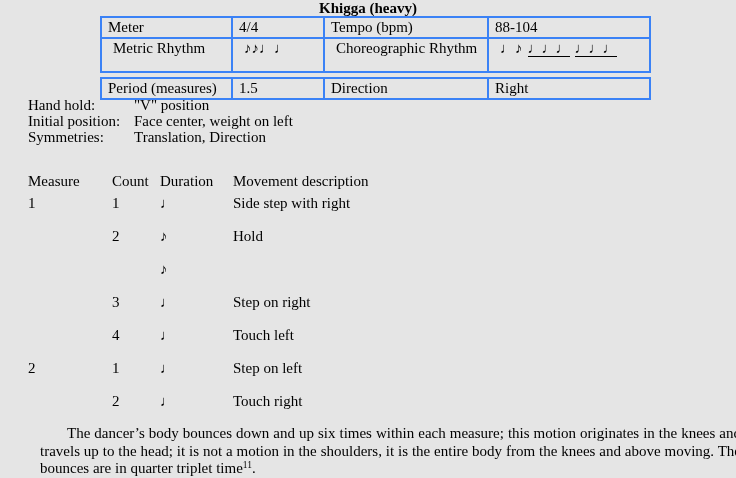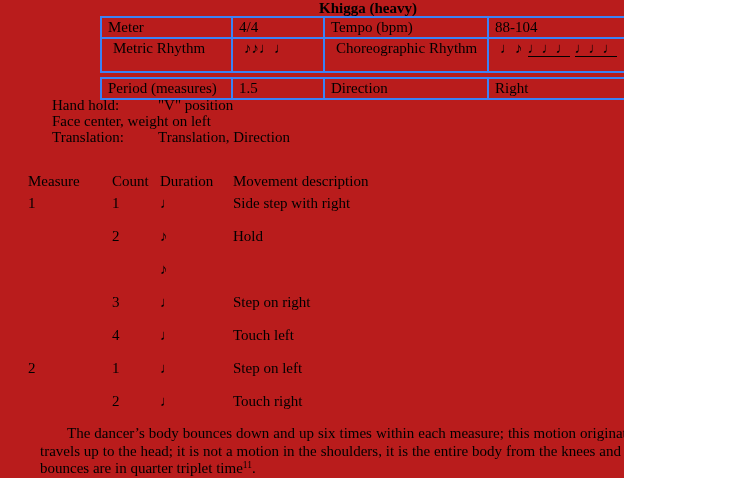--- a/index.html
+++ b/index.html
@@ -1,20 +1,20 @@
 <!DOCTYPE html>
 <html><head>
 <meta charset="utf-8">
 <style>
   html, body { margin: 0; padding: 0; background: #fff; }
   .page {
     position: relative;
-    width: 624px;
+    width: 736px;
     height: 478px;
-    background: #b91c1c;
+    background: #e5e5e5;
     color: #000000;
     font-family: "Liberation Serif", serif;
     font-size: 15px;
     overflow: hidden;
   }
   .title {
     position: absolute;
     top: 0px; left: 0; width: 736px;
     text-align: center;
     font-weight: bold;
@@ -34,21 +34,21 @@
     font-size: 15px;
     overflow: hidden;
     white-space: nowrap;
   }
   .info-table tr.tall td { height: 30px; padding-left: 11px; }
   .gap { height: 4px; }
   .notes { letter-spacing: 0px; font-size: 15px; }
   .beam { border-bottom: 1.6px solid #000; letter-spacing: -1px; padding-bottom: 0px; }
   .ngap { display: inline-block; width: 5px; }
   .details { position: absolute; left: 28px; top: 97px; }
-  .detail-row { display: flex; line-height: 16px; margin-left: 24px; }
+  .detail-row { display: flex; line-height: 16px; }
   .detail-label { width: 106px; }
   .movements { position: absolute; left: 28px; top: 174px; width: 420px; }
   .mrow {
     display: grid;
     grid-template-columns: 84px 48px 73px auto;
     height: 33px;
     line-height: 15px;
     align-items: start;
   }
   .mrow.mheader { height: 22px; }
@@ -116,24 +116,25 @@
     </tbody>
       </table>
   </div>
 
   <div class="details">
     <div class="detail-row">
       <span class="detail-label">Hand hold:</span>
       <span class="detail-value">"V" position</span>
     </div>
     <div class="detail-row">
+      <span class="detail-label">Initial position:</span>
       <span class="detail-value">Face center, weight on left</span>
     </div>
     <div class="detail-row">
-      <span class="detail-label">Translation:</span>
+      <span class="detail-label">Symmetries:</span>
       <span class="detail-value">Translation, Direction</span>
     </div>
   </div>
 
   <div class="movements">
     <div class="mrow mheader">
       <span>Measure</span>
       <span>Count</span>
       <span>Duration</span>
       <span>Movement description</span>

